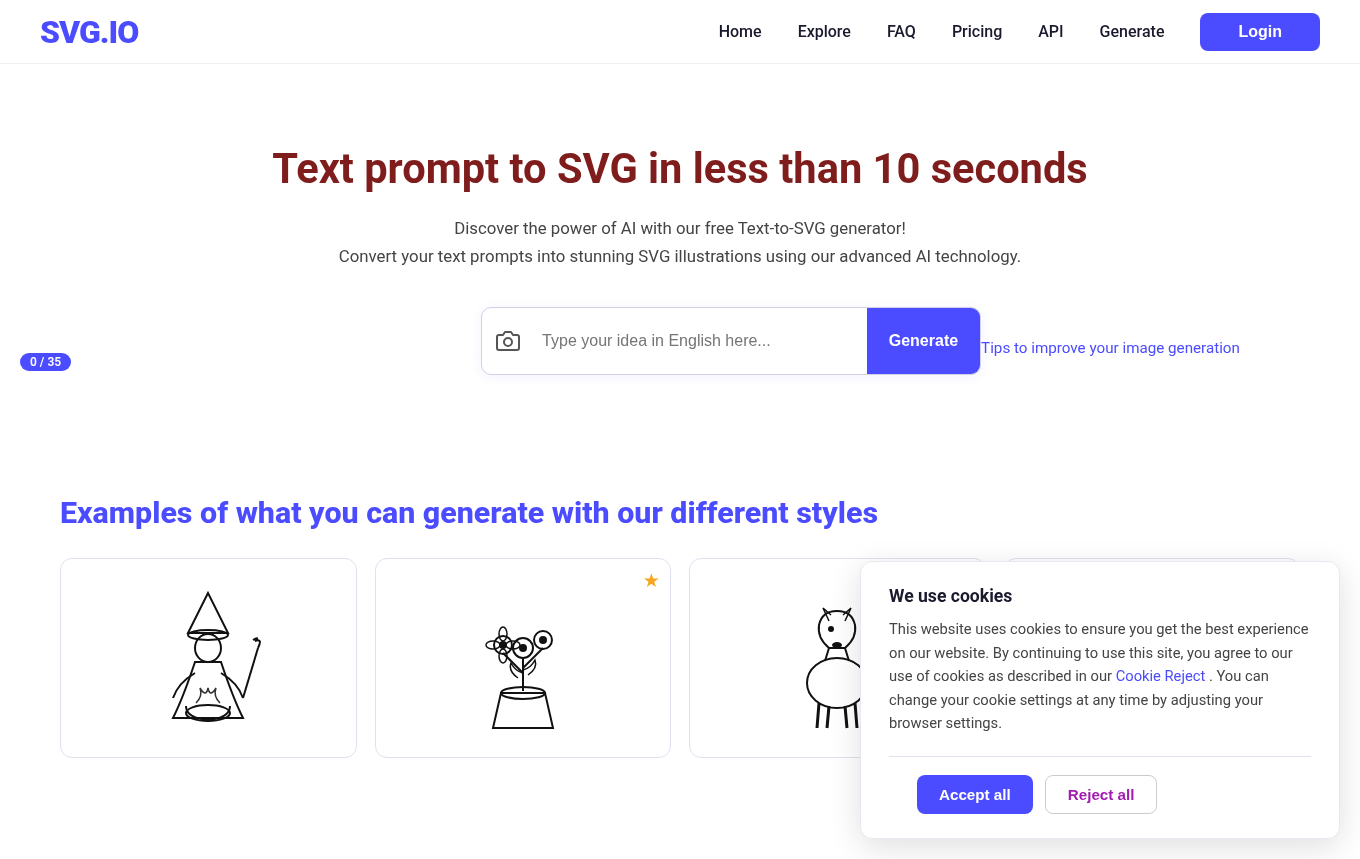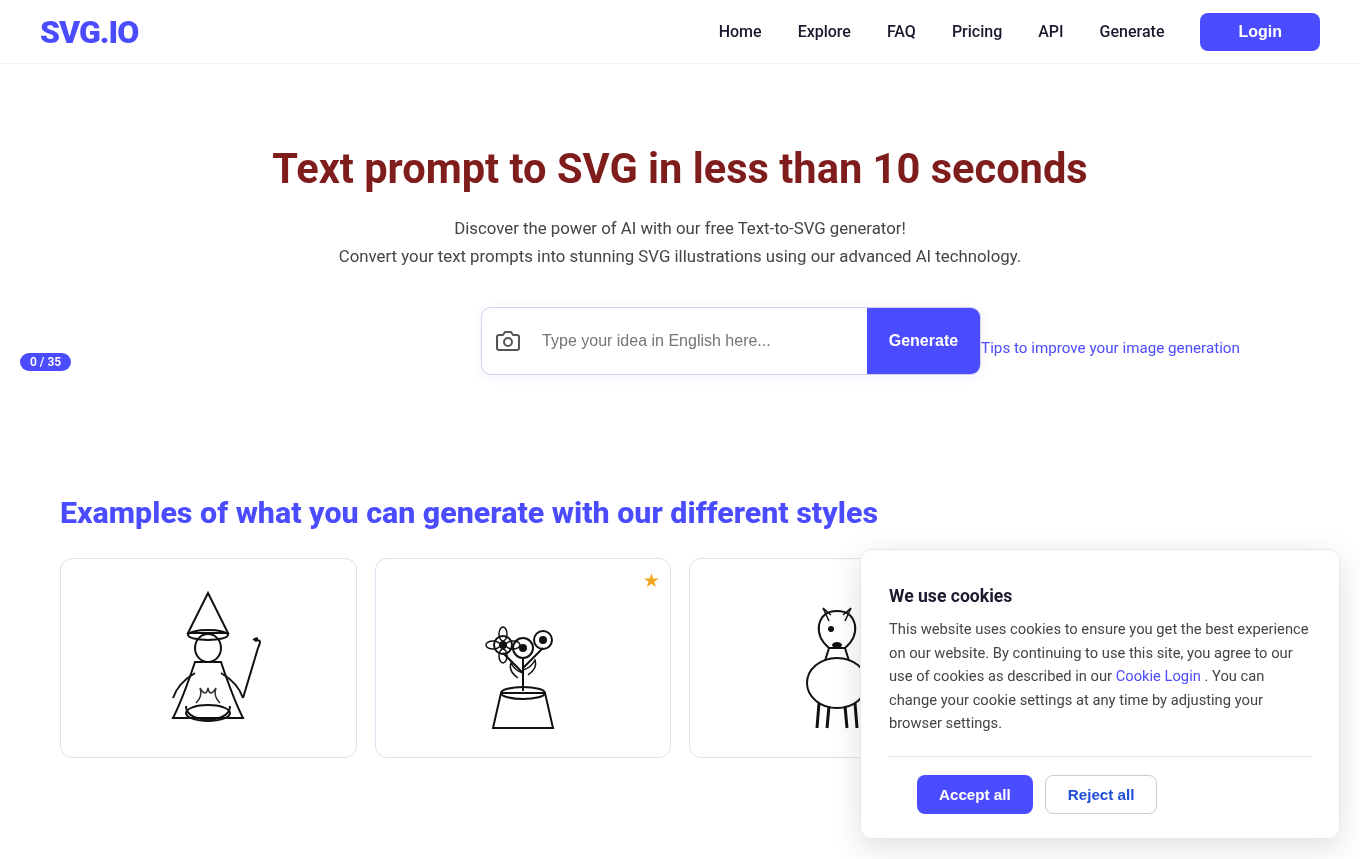--- a/index.html
+++ b/index.html
@@ -90,38 +90,38 @@
     .svg-placeholder {
       width: 100%; height: 180px; display: flex; align-items: center; justify-content: center;
     }
     .svg-placeholder svg { max-width: 140px; max-height: 150px; }
 
     
     .cookie-banner {
       position: fixed; right: 20px; bottom: 20px;
       width: 480px; background: #fff;
       border: 1px solid #e8e8f0; border-radius: 12px;
-      padding: 36px 28px 24px;
+      padding: 24px 28px 24px;
       box-shadow: 0 8px 32px rgba(0,0,0,0.13);
       z-index: 999;
     }
     .cookie-banner h3 {
       font-size: 1.1rem; font-weight: 700; margin-bottom: 12px; color: #1a1a2e;
     }
     .cookie-banner p { font-size: 0.92rem; color: #444; line-height: 1.6; margin-bottom: 20px; }
     .cookie-banner p a { color: #4b4bff; text-decoration: none; }
     .cookie-divider { border: none; border-top: 1px solid #e0e0f0; margin-bottom: 18px; }
     .cookie-btns { display: flex; gap: 12px; }
     .btn-accept {
       background: #4b4bff; color: #fff; border: none;
       border-radius: 8px; padding: 10px 22px;
       font-size: 0.95rem; font-weight: 600; cursor: pointer; margin-left: 28px;
     }
     .btn-reject {
-      background: #fff; color: #1d4ed8;
+      background: #fff; color: #a21caf;
       border: 1.5px solid #ccc; border-radius: 8px;
       padding: 10px 22px; font-size: 0.95rem; font-weight: 600; cursor: pointer;
     }
   </style>
 </head>
 <body>
 
 <nav>
   <div class="logo">SVG.IO</div>
   <div class="nav-links">
@@ -277,21 +277,21 @@
       </div>
     </div>
 
   </div>
 </section>
 
 <div class="cookie-banner">
   <h3>We use cookies</h3>
   <p>
     <span>This website uses cookies to ensure you get the best experience on our website. By continuing to use this site, you agree to our use of cookies as described in our</span>
-    <a href="#">Cookie Login</a>
+    <a href="#">Cookie Reject</a>
     <span>. You can change your cookie settings at any time by adjusting your browser settings.</span>
   </p>
   <hr class="cookie-divider">
   <div class="cookie-btns">
     <button class="btn-accept">Accept all</button>
     <button class="btn-reject">Reject all</button>
   </div>
 </div>
 
 </body></html>

